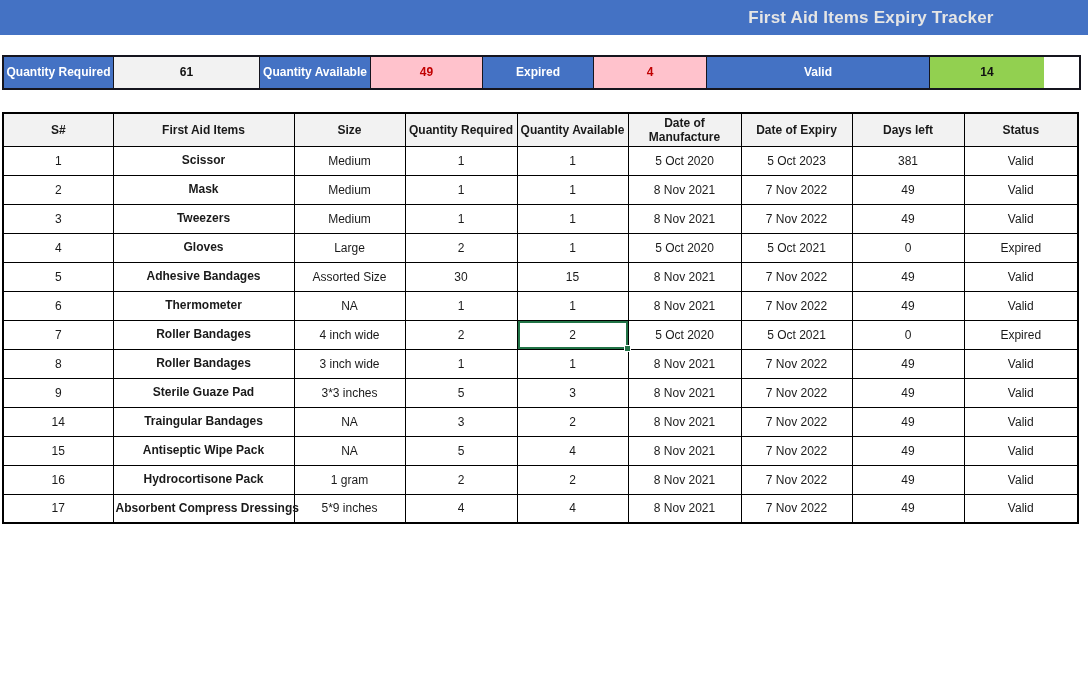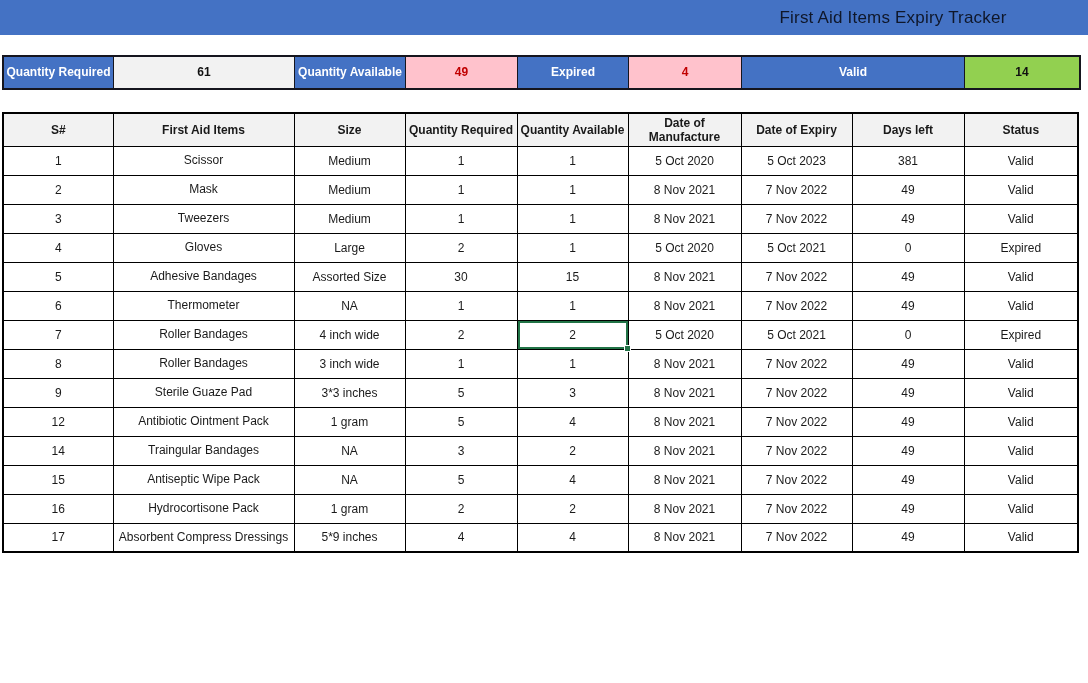--- a/index.html
+++ b/index.html
@@ -12,24 +12,24 @@
     overflow: hidden;
   }
   
   .title-bar {
     position: relative;
     width: 1088px; height: 35px;
     background: #4472C4;
   }
   .title-text {
     position: absolute;
-    left: 893px; top: 50%;
+    left: 871px; top: 50%;
     transform: translate(-50%, -50%);
-    color: #0f172a;
-    font-weight: normal;
+    color: #e5e5e5;
+    font-weight: bold;
     font-size: 17px;
     white-space: nowrap;
     letter-spacing: 0.2px;
   }
   
   .summary {
     display: flex;
     width: 1079px;
     margin: 20px 0 0 2px;
     border: 2px solid #15151e;
@@ -42,21 +42,21 @@
     font-size: 12px;
     line-height: 13px;
     border-right: 1px solid #15151e;
     overflow: hidden;
   }
   .summary .cell:last-child { border-right: none; }
   .s-label { background: #4472C4; color: #ffffff; }
   .s-neutral { background: #F2F2F2; color: #111111; font-size: 13px; }
   .s-bad { background: #FFC2CC; color: #C00000; font-size: 13px; }
   .s-good { background: #92D050; color: #111111; font-size: 13px; }
-  .w110 { width: 110px; } .w181 { width: 181px; } .w111 { width: 111px; }
+  .w110 { width: 110px; } .w181 { width: 146px; } .w111 { width: 111px; }
   .w112 { width: 112px; } .w113 { width: 113px; } .w223 { width: 223px; }
   .w114 { width: 114px; }
   
   table.grid {
     border-collapse: collapse;
     table-layout: fixed;
     width: 1075px;
     margin: 22px 0 0 2px;
     font-size: 12px;
   }
@@ -76,20 +76,21 @@
     vertical-align: middle;
     padding: 0 2px;
     background: #ffffff;
   }
   td.item {
     text-align: left;
     vertical-align: top;
     padding: 0 4px;
     line-height: 15px;
     white-space: nowrap;
+    font-weight: bold;
   }
   td.qa-low { background: #FFC2CC; }
   td.status-valid { background: #92D050; }
   td.status-expired { background: #FFC2CC; }
   td.selected {
     position: relative;
     box-shadow: inset 0 0 0 2px #217346;
   }
   td.selected::after {
     content: "";
@@ -238,31 +239,20 @@
         <td class="item">Sterile Guaze Pad</td>
         <td>3*3 inches</td>
         <td>5</td>
         <td class="qa-low">3</td>
         <td>8 Nov 2021</td>
         <td>7 Nov 2022</td>
         <td>49</td>
         <td class="status-valid">Valid</td>
       </tr>
       <tr>
-        <td>12</td>
-        <td class="item">Antibiotic Ointment Pack</td>
-        <td>1 gram</td>
-        <td>5</td>
-        <td class="qa-low">4</td>
-        <td>8 Nov 2021</td>
-        <td>7 Nov 2022</td>
-        <td>49</td>
-        <td class="status-valid">Valid</td>
-      </tr>
-      <tr>
         <td>14</td>
         <td class="item">Traingular Bandages</td>
         <td>NA</td>
         <td>3</td>
         <td class="qa-low">2</td>
         <td>8 Nov 2021</td>
         <td>7 Nov 2022</td>
         <td>49</td>
         <td class="status-valid">Valid</td>
       </tr>

